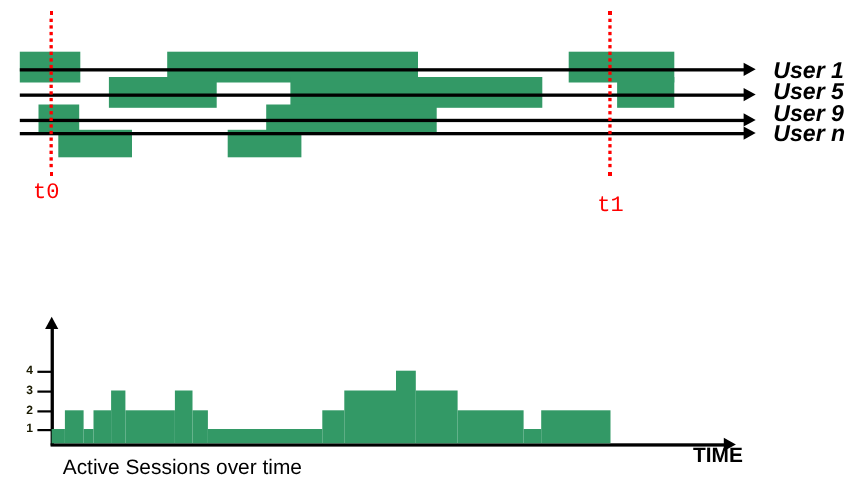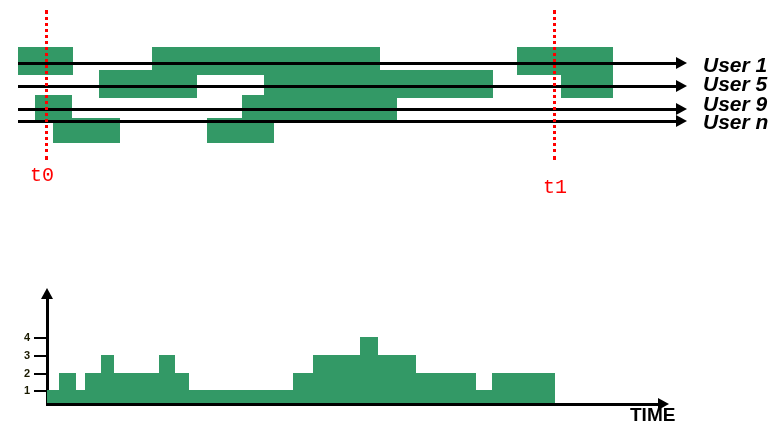--- a/index.html
+++ b/index.html
@@ -195,16 +195,17 @@
     <div class="step-bar" style="left:175px; width:14px;  top:373px; height:30px;"></div>
     <div class="step-bar" style="left:189px; width:104px; top:390px; height:13px;"></div>
     <div class="step-bar" style="left:293px; width:20px;  top:373px; height:30px;"></div>
     <div class="step-bar" style="left:313px; width:47px;  top:355px; height:48px;"></div>
     <div class="step-bar" style="left:360px; width:18px;  top:337px; height:66px;"></div>
     <div class="step-bar" style="left:378px; width:38px;  top:355px; height:48px;"></div>
     <div class="step-bar" style="left:416px; width:60px;  top:373px; height:30px;"></div>
     <div class="step-bar" style="left:476px; width:16px;  top:390px; height:13px;"></div>
     <div class="step-bar" style="left:492px; width:63px;  top:373px; height:30px;"></div>
 
+    <div class="chart-caption" style="left:57px;  top:415px;">Active Sessions over time</div>
     <div class="time-label" style="left:630px; top:404px;font-weight:bold;">TIME</div>
   </div>
 
 </div>
 
 </body></html>

